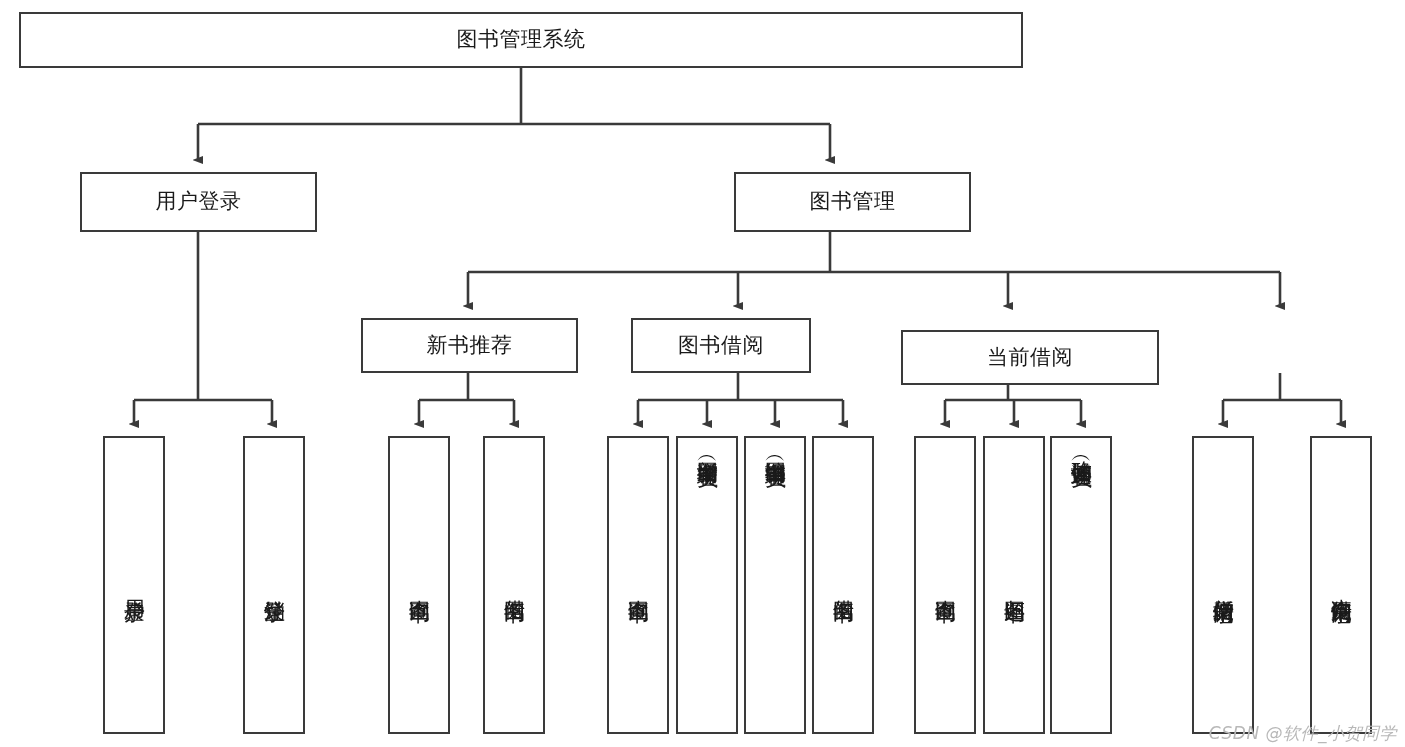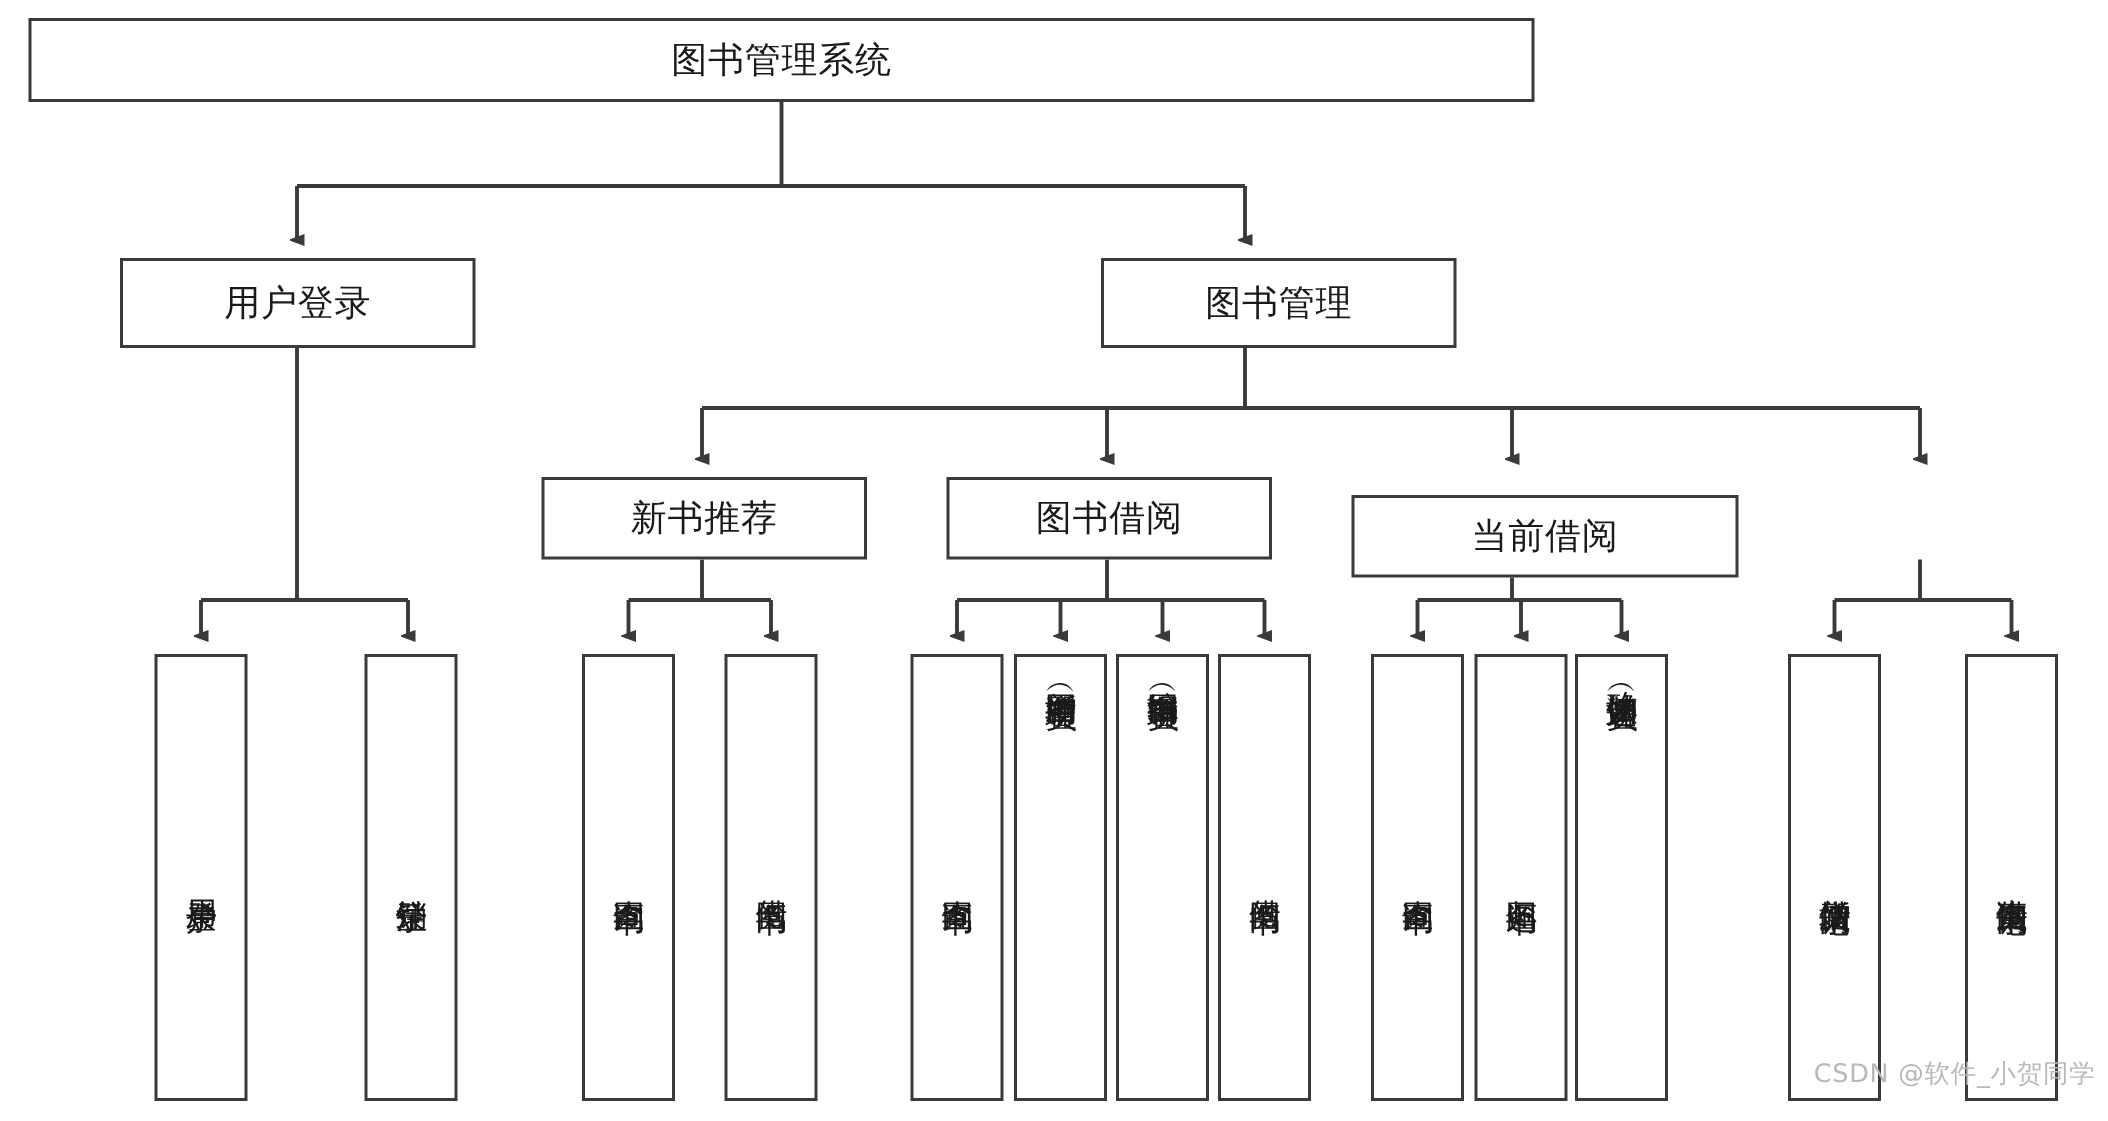--- a/index.html
+++ b/index.html
@@ -29,21 +29,21 @@
     position: absolute;
     box-sizing: border-box;
     border: 2px solid #3a3a3a;
     background: #ffffff;
     display: flex;
     align-items: center;
     justify-content: center;
     color: #1a1a1a;
   }
   .node .label {
-    font-size: 24px;
+    font-size: 21px;
     line-height: 1.1;
     letter-spacing: 0.5px;
     white-space: nowrap;
   }
   .node.leaf {
     align-items: flex-start;
     padding-top: 6px;
   }
   .node.leaf .label {
     writing-mode: vertical-rl;
@@ -53,25 +53,26 @@
     letter-spacing: 1px;
     white-space: normal;
     max-height: 280px;
   }
   
   .node.leaf.top .label { margin-top: 0; }
   .node.leaf.mid { align-items: center; padding-top: 0; }
   #watermark {
     position: absolute;
     right: 8px;
-    bottom: 20px;
+    bottom: 2px;
     font-size: 17px;
     color: #b8b8b8;
     white-space: nowrap;
     letter-spacing: 0.5px;
+    font-style: italic;
   }
 </style>
 </head>
 <body>
 
 <div id="canvas">
 
   <svg class="connectors" viewBox="0 0 1405 747" xmlns="http://www.w3.org/2000/svg">
     <defs>
       <marker id="arrow" markerWidth="10" markerHeight="10" refX="4" refY="5" orient="auto" markerUnits="userSpaceOnUse">
@@ -129,21 +130,21 @@
   <div class="node" id="node-l2-0" style="left: 80px; top: 172px; width: 237px; height: 60px;">
     <span class="label">用户登录</span>
   </div>
   <div class="node" id="node-l2-1" style="left: 710px; top: 172px; width: 237px; height: 60px; margin-left: 24px;">
     <span class="label">图书管理</span>
   </div>
 
   <div class="node" id="node-l3-0" style="left: 361px; top: 318px; width: 217px; height: 55px;">
     <span class="label">新书推荐</span>
   </div>
-  <div class="node" id="node-l3-1" style="left: 631px; top: 318px; width: 217px; height: 55px;">
+  <div class="node" id="node-l3-1" style="left: 631px; top: 318px; width: 180px; height: 55px;">
     <span class="label">图书借阅</span>
   </div>
   <div class="node" id="node-l3-2" style="left: 901px; top: 330px; width: 258px; height: 55px; text-align: right;">
     <span class="label">当前借阅</span>
   </div>
 
   <div class="node leaf mid" id="node-leaf-0" style="left: 103px; top: 436px; width: 62px; height: 298px;">
     <span class="label">用户登录</span>
   </div>
   <div class="node leaf mid" id="node-leaf-1" style="left: 243px; top: 436px; width: 62px; height: 298px;">

